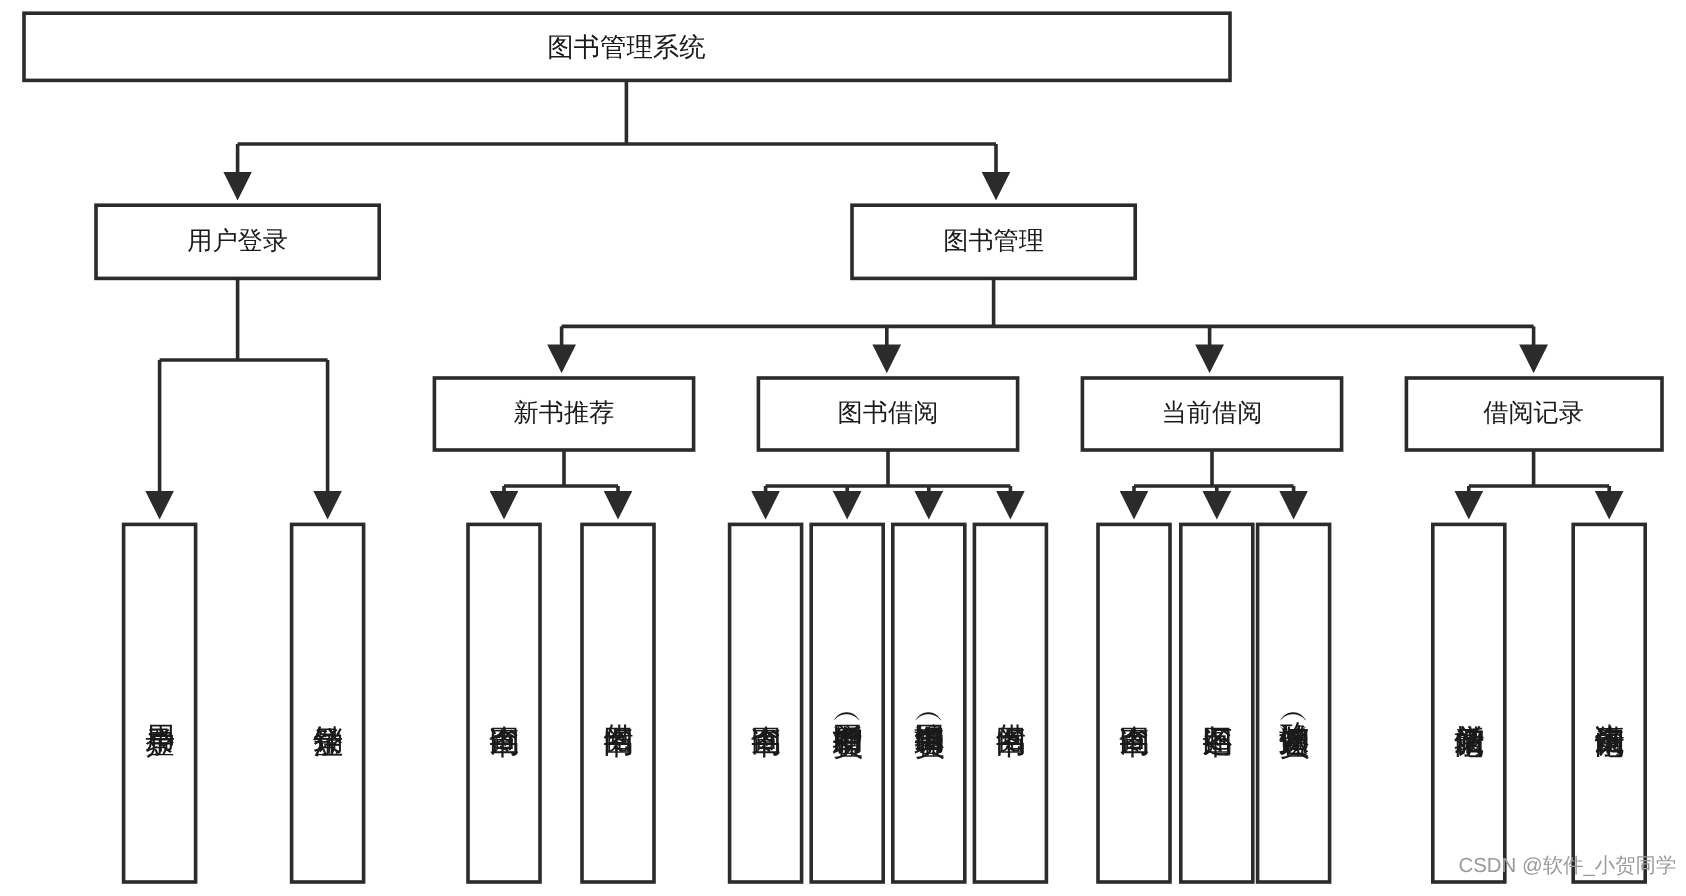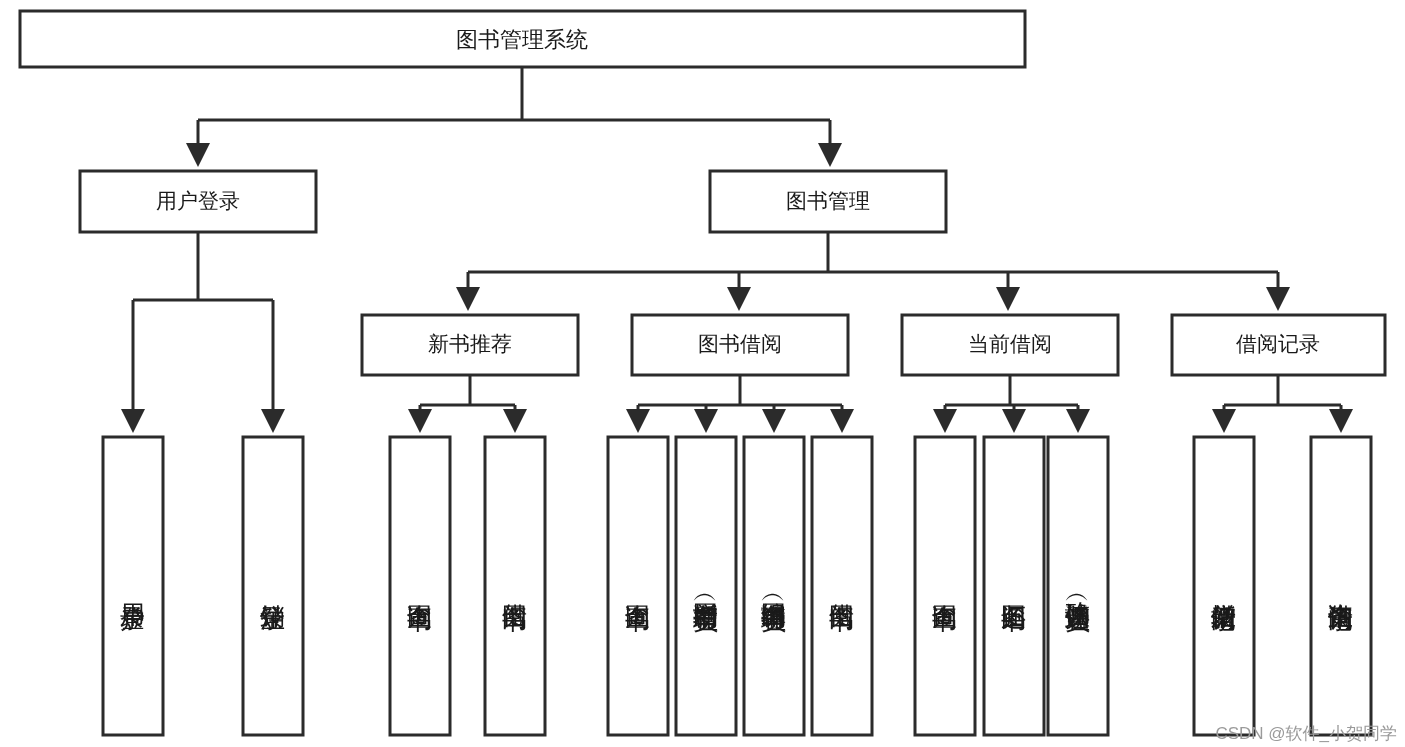--- a/index.html
+++ b/index.html
@@ -24,21 +24,21 @@
     position:absolute;display:flex;align-items:center;justify-content:center;
     pointer-events:none;
   }
   .leaf-label{
     writing-mode:vertical-rl;text-orientation:upright;
     font-family:"Liberation Sans","DejaVu Sans",sans-serif;
     font-size:25px;line-height:1.04;color:#1a1a1a;letter-spacing:1px;
     white-space:nowrap;text-align:center;
   }
   #watermark{
-    position:absolute;right:8px;bottom:2px;
+    position:absolute;right:8px;bottom:14px;
     font-family:"Liberation Sans","DejaVu Sans",sans-serif;
     font-size:17px;color:#9a9a9a;white-space:nowrap;
   }
 </style>
 </head>
 <body>
 
 <div id="diagram-root">
 
   <svg id="flow" viewBox="0 0 1405 747">

